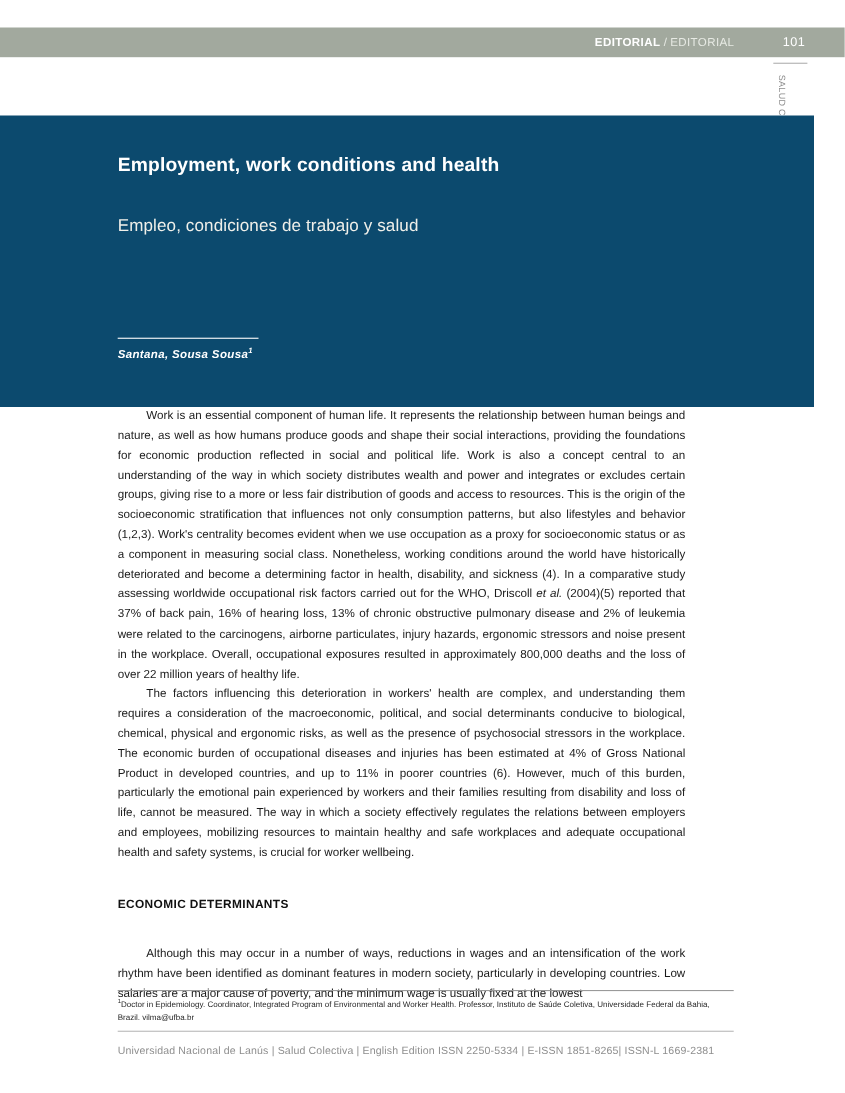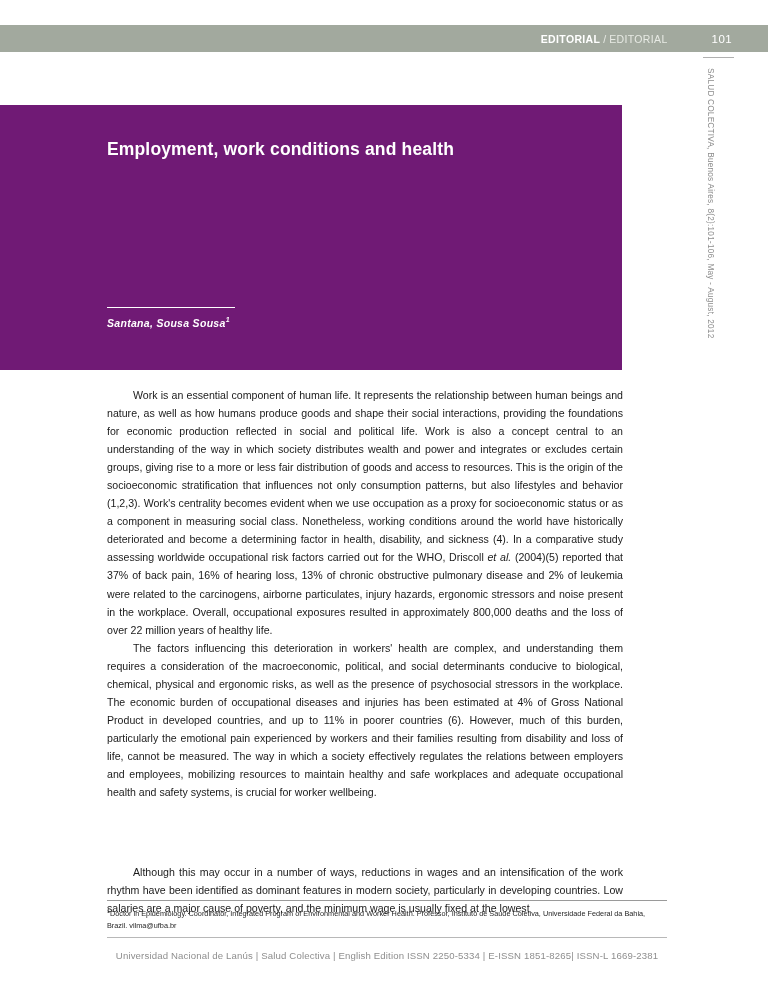--- a/index.html
+++ b/index.html
@@ -75,23 +75,23 @@
     writing-mode: vertical-rl;
     text-orientation: mixed;
     line-height: 20px;
   }
 
   
   .title-block {
     position: absolute;
     left: 0;
     top: 105px;
-    width: 622px;
+    width: 740px;
     height: 265px;
-    background: #701a75;
+    background: #0c4a6e;
     box-sizing: border-box;
     padding: 34px 40px 0 107px;
   }
   .title-en {
     color: #ffffff;
     font-size: 17.5px;
     font-weight: bold;
     letter-spacing: 0.15px;
     margin: 0;
     padding: 0;
@@ -124,21 +124,21 @@
   }
   .author sup {
     font-size: 7px;
     vertical-align: super;
   }
 
   
   .body-col {
     position: absolute;
     left: 107px;
-    top: 386px;
+    top: 369px;
     width: 516px;
   }
   .para {
     margin: 0;
     font-size: 10.6px;
     line-height: 18.05px;
     text-align: justify;
     text-justify: inter-word;
     color: #1a1a1a;
     text-indent: 26px;
@@ -193,53 +193,55 @@
     height: 1px;
     background: #b8b8b8;
   }
 
   
   .page-footer {
     position: absolute;
     left: 107px;
     top: 950px;
     width: 560px;
-    text-align: center;
+    text-align: left;
     font-size: 9.6px;
     color: #8e8e8e;
     letter-spacing: 0.15px;
   }
 </style>
 </head>
 <body>
 
 <div class="top-bar">
   <span class="ed-en">EDITORIAL</span>
   <span class="ed-sep">/</span>
   <span class="ed-es">EDITORIAL</span>
   <span class="folio">101</span>
 </div>
 
 <div class="vert-rule"></div>
 <div class="vert-text">SALUD COLECTIVA, Buenos Aires, 8(2):101-106, May - August, 2012</div>
 
 <div class="title-block">
   <h1 class="title-en">Employment, work conditions and health</h1>
+  <h2 class="title-es">Empleo, condiciones de trabajo y salud</h2>
   <div class="author-rule"></div>
   <div class="author"><span>Santana, Sousa Sousa</span><sup>1</sup></div>
 </div>
 
 <div class="body-col">
 
   <p class="para"><span>Work is an essential component of human life. It represents the relationship between human beings and nature, as well as how humans produce goods and shape their social interactions, providing the foundations for economic production reflected in social and political life. Work is also a concept central to an understanding of the way in which society distributes wealth and power and integrates or excludes certain groups, giving rise to a more or less fair distribution of goods and access to resources. This is the origin of the socioeconomic stratification that influences not only consumption patterns, but also lifestyles and behavior (1,2,3). Work's centrality becomes evident when we use occupation as a proxy for socioeconomic status or as a component in measuring social class. Nonetheless, working conditions around the world have historically deteriorated and become a determining factor in health, disability, and sickness (4). In a comparative study assessing worldwide occupational risk factors carried out for the WHO, Driscoll </span><i>et al.</i><span> (2004)(5) reported that 37% of back pain, 16% of hearing loss, 13% of chronic obstructive pulmonary disease and 2% of leukemia were related to the carcinogens, airborne particulates, injury hazards, ergonomic stressors and noise present in the workplace. Overall, occupational exposures resulted in approximately 800,000 deaths and the loss of over 22 million years of healthy life.</span></p>
 
   <p class="para">The factors influencing this deterioration in workers' health are complex, and understanding them requires a consideration of the macroeconomic, political, and social determinants conducive to biological, chemical, physical and ergonomic risks, as well as the presence of psychosocial stressors in the workplace. The economic burden of occupational diseases and injuries has been estimated at 4% of Gross National Product in developed countries, and up to 11% in poorer countries (6). However, much of this burden, particularly the emotional pain experienced by workers and their families resulting from disability and loss of life, cannot be measured. The way in which a society effectively regulates the relations between employers and employees, mobilizing resources to maintain healthy and safe workplaces and adequate occupational health and safety systems, is crucial for worker wellbeing.</p>
 
   <div class="gap-before-head"></div>
 
+  <h3 class="section-head">ECONOMIC DETERMINANTS</h3>
 
   <div class="gap-after-head"></div>
 
   <p class="para">Although this may occur in a number of ways, reductions in wages and an intensification of the work rhythm have been identified as dominant features in modern society, particularly in developing countries. Low salaries are a major cause of poverty, and the minimum wage is usually fixed at the lowest</p>
 
 </div>
 
 <div class="foot-rule-top"></div>
 <div class="footnote"><sup>1</sup><span>Doctor in Epidemiology. Coordinator, Integrated Program of Environmental and Worker Health. Professor, Instituto de Saúde Coletiva, Universidade Federal da Bahia, Brazil. vilma@ufba.br</span></div>
 <div class="foot-rule-bottom"></div>

